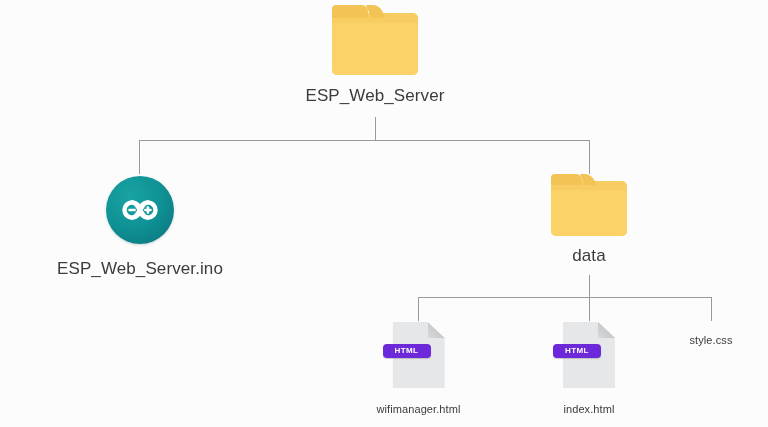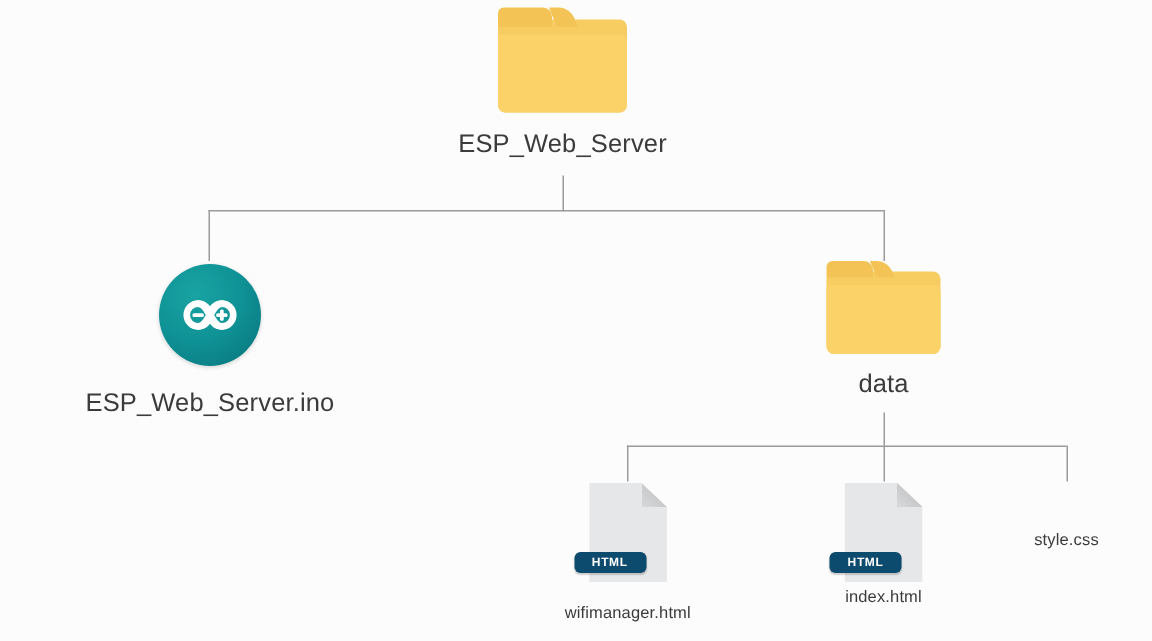--- a/index.html
+++ b/index.html
@@ -128,21 +128,21 @@
     width: 48px;
     text-align: center;
     border-radius: 4px;
     color: #ffffff;
     font-size: 8px;
     font-weight: bold;
     letter-spacing: 0.4px;
     font-family: "Liberation Sans", sans-serif;
     box-shadow: 0 1px 1px rgba(0,0,0,0.18);
   }
-  .badge-html { background: #0c4a6e; margin-top: 24px; }
+  .badge-html { background: #6d28d9; }
   .badge-css  { background: #3b53ac; }
 </style>
 </head>
 <body>
 
 <div id="canvas">
 
   <div class="node" style="left:332px; top:5px; width:86px;">
     <div class="folder">
       <div class="back"></div>
@@ -197,20 +197,20 @@
     </div>
     <div class="node-label label-sm" style="margin-top:11px;">wifimanager.html</div>
   </div>
 
   <div class="node" style="left:530px; top:322px; width:118px;">
     <div class="fileicon">
       <div class="page"></div>
       <div class="fold"></div>
       <div class="badge badge-html">HTML</div>
     </div>
-    <div class="node-label label-sm" style="">index.html</div>
+    <div class="node-label label-sm" style="margin-top:11px;">index.html</div>
   </div>
 
   <div class="node" style="left:663px; top:322px; width:96px;">
-    <div class="node-label label-sm" style="margin-top:28px;">style.css</div>
+    <div class="node-label label-sm" style="margin-top:8px;">style.css</div>
   </div>
 
 </div>
 
 </body></html>

